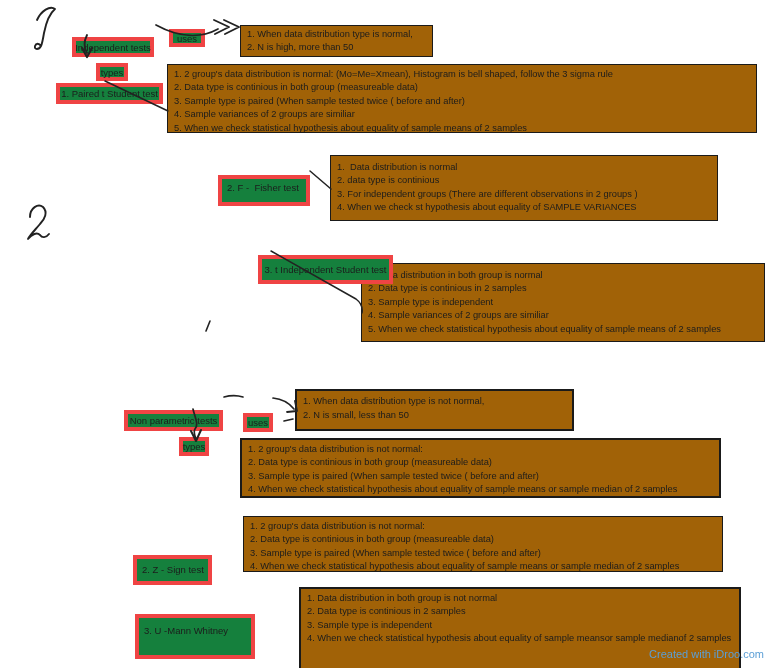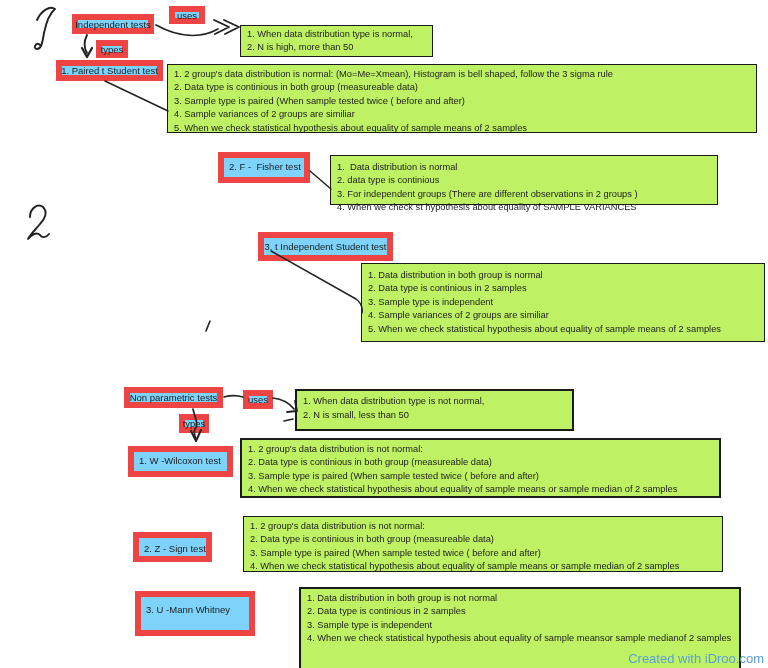--- a/index.html
+++ b/index.html
@@ -1,37 +1,37 @@
 <!DOCTYPE html>
 <html><head>
 <meta charset="utf-8">
 <style>
   html,body{margin:0;padding:0;background:#fff;}
   #canvas{
     position:relative;width:768px;height:668px;background:#ffffff;
     font-family:"Liberation Sans", sans-serif;color:#1c1c1c;overflow:hidden;
   }
   .lbl{
-    position:absolute;background:#7dd3fc;border:6px solid #ef4444;
+    position:absolute;background:#15803d;border:4px solid #ef4444;
     display:flex;align-items:center;justify-content:center;
     font-size:9.5px;color:#1c1c1c;z-index:2;box-sizing:border-box;
-    white-space:pre;line-height:11px;
+    white-space:pre;line-height:11px;margin-top:23px;
   }
   .lbl.toplft{align-items:flex-start;justify-content:flex-start;padding:3px 5px;}
   .crit{
-    position:absolute;background:#bef264;border:1.5px solid #1a1a1a;
+    position:absolute;background:#a16207;border:1.5px solid #1a1a1a;
     font-size:9.3px;line-height:13.4px;padding:3px 6px;z-index:1;
     box-sizing:border-box;color:#1c1c1c;
   }
   .crit.thick{border-width:2px;}
   .crit div{white-space:pre-wrap;}
   #overlay{position:absolute;left:0;top:0;z-index:5;pointer-events:none;}
   #overlay path{fill:none;stroke:#222;stroke-linecap:round;stroke-linejoin:round;}
   .watermark{
-    position:absolute;right:4px;bottom:2px;font-size:13px;z-index:3;
+    position:absolute;right:4px;bottom:8px;font-size:11px;z-index:3;
     text-decoration:none;
   }
 </style>
 </head>
 <body>
 
 <div id="canvas">
 
   <div class="lbl" style="left:72px;top:14px;width:82px;height:20px">
     <span>Independent tests</span>
@@ -59,21 +59,21 @@
     <div>2. Data type is continious in both group (measureable data)</div>
     <div>3. Sample type is paired (When sample tested twice ( before and after)</div>
     <div>4. Sample variances of 2 groups are similiar</div>
     <div>5. When we check statistical hypothesis about equality of sample means of 2 samples</div>
   </div>
 
   <div class="lbl toplft" style="left:218px;top:152px;width:92px;height:31px">
     <span>2. F -  Fisher test</span>
   </div>
 
-  <div class="crit" style="left:330px;top:155px;width:388px;height:50px;padding-top:5px">
+  <div class="crit" style="left:330px;top:155px;width:388px;height:66px;padding-top:5px">
     <div>1.  Data distribution is normal</div>
     <div>2. data type is continious</div>
     <div>3. For independent groups (There are different observations in 2 groups )</div>
     <div>4. When we check st hypothesis about equality of SAMPLE VARIANCES</div>
   </div>
 
   <div class="lbl" style="left:258px;top:232px;width:135px;height:29px">
     <span>3. t Independent Student test</span>
   </div>
 
@@ -95,23 +95,20 @@
 
   <div class="lbl" style="left:179px;top:414px;width:30px;height:19px">
     <span>types</span>
   </div>
 
   <div class="crit thick" style="left:295px;top:389px;width:279px;height:42px;line-height:13.5px;padding-top:4px">
     <div>1. When data distribution type is not normal,</div>
     <div>2. N is small, less than 50</div>
   </div>
 
-  <div class="lbl toplft" style="left:128px;top:446px;width:105px;height:31px">
-    <span>1. W -Wilcoxon test</span>
-  </div>
 
   <div class="crit thick" style="left:240px;top:438px;width:481px;height:60px">
     <div>1. 2 group's data distribution is not normal:</div>
     <div>2. Data type is continious in both group (measureable data)</div>
     <div>3. Sample type is paired (When sample tested twice ( before and after)</div>
     <div>4. When we check statistical hypothesis about equality of sample means or sample median of 2 samples</div>
   </div>
 
   <div class="lbl toplft" style="left:133px;top:532px;width:79px;height:30px;padding-top:5px">
     <span>2. Z - Sign test</span>

